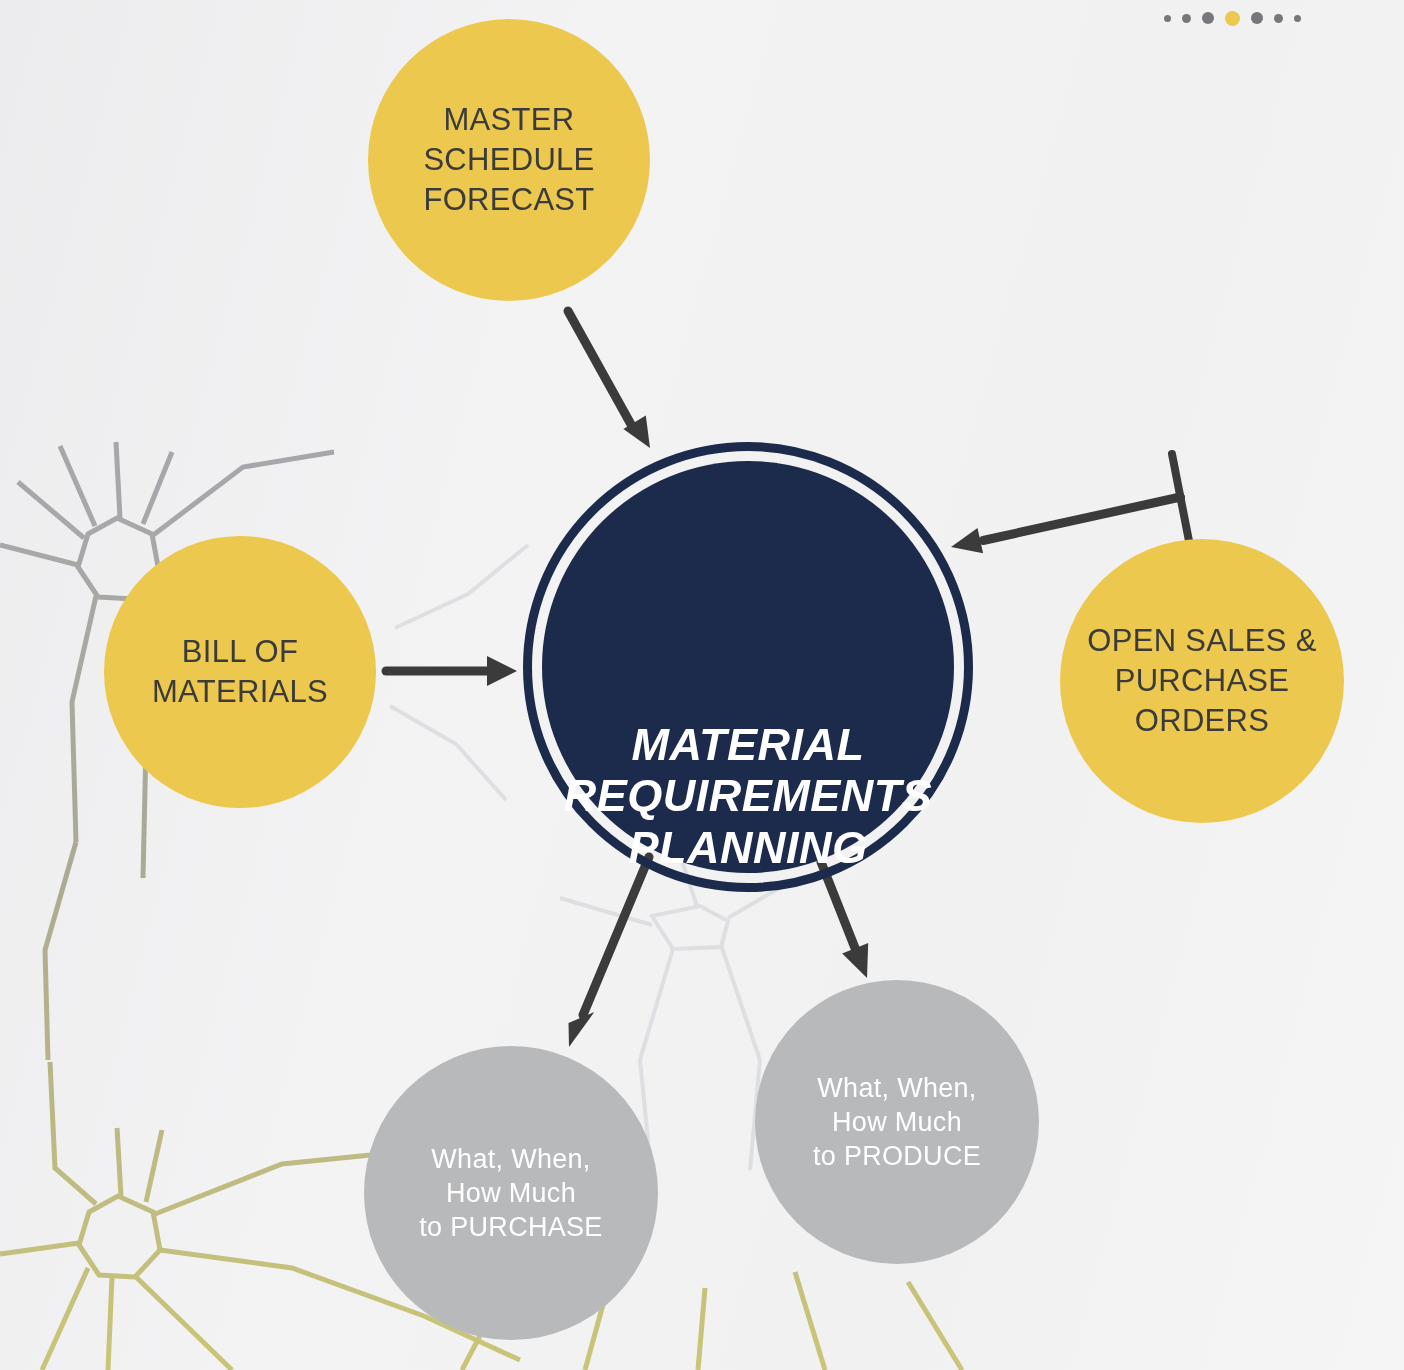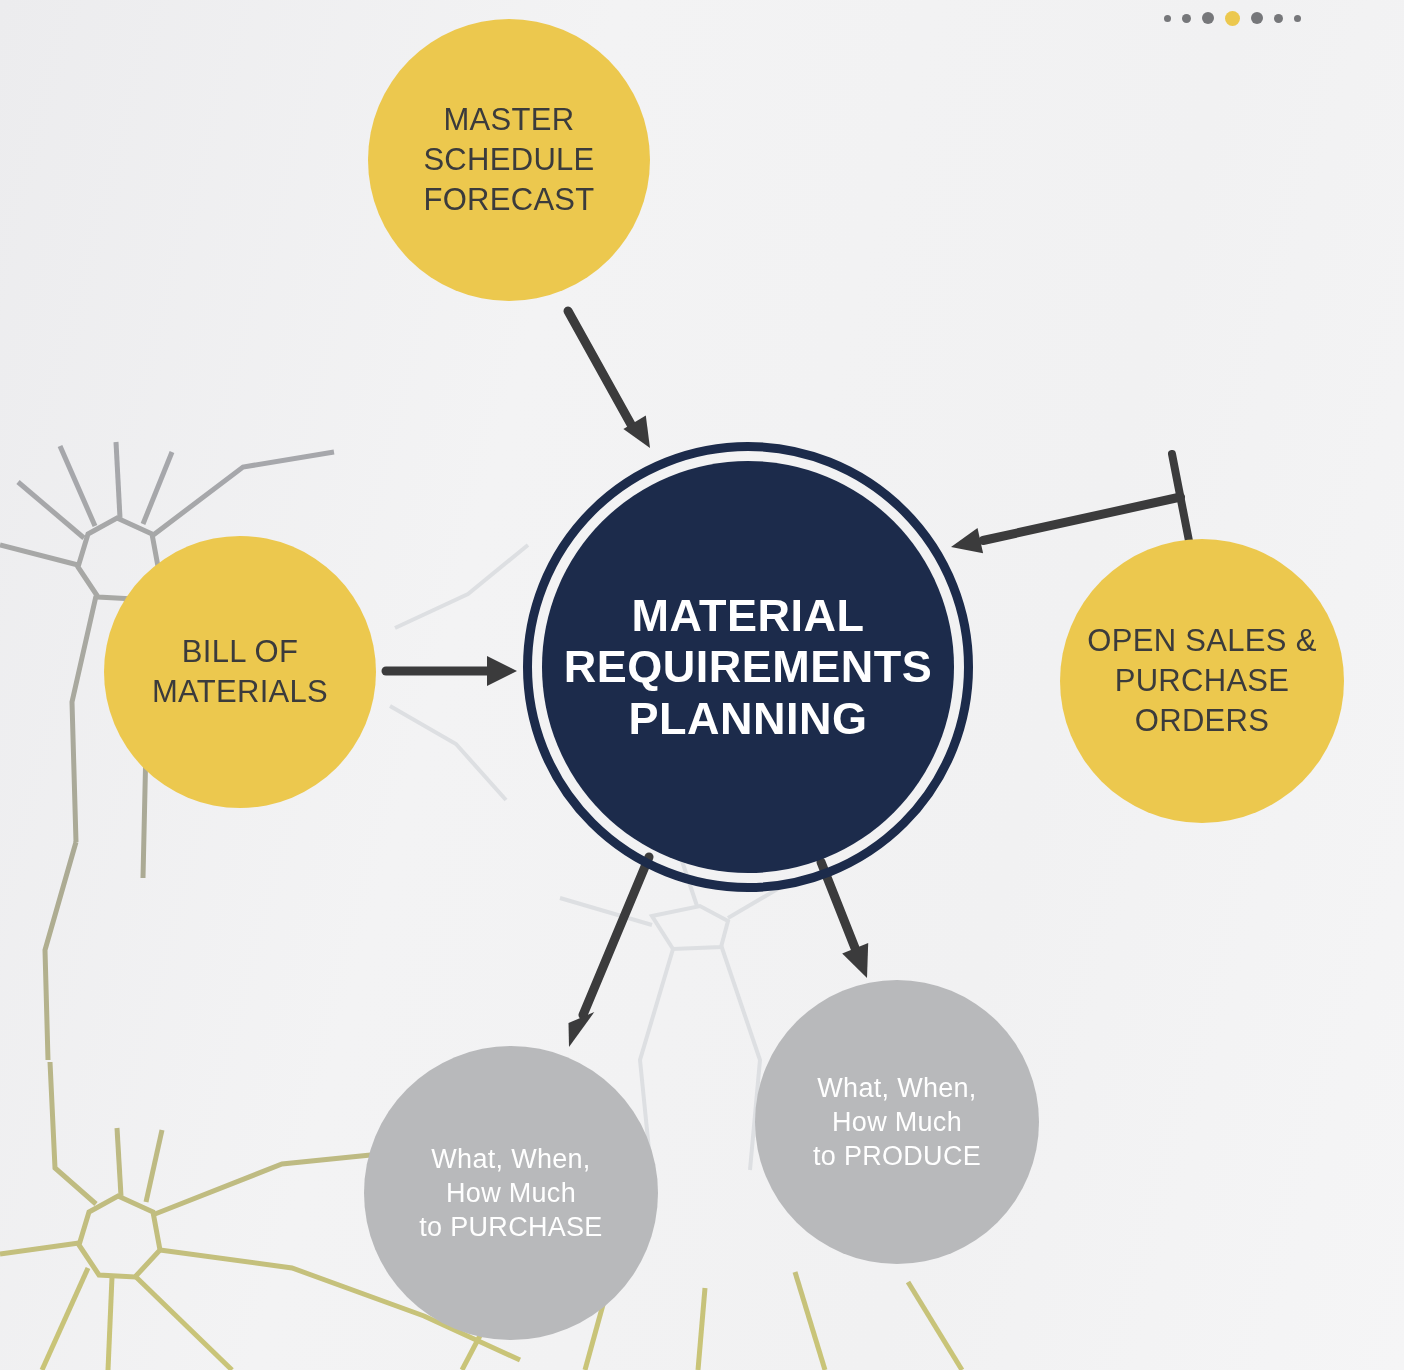--- a/index.html
+++ b/index.html
@@ -18,21 +18,21 @@
   .yellow-node{background:#ECC84E;}
   .yellow-node .label{color:#3B3B3C;font-size:31px;line-height:1.28;letter-spacing:.3px;}
   .gray-node{background:#B8B9BB;}
   .gray-node .label{color:#FFFFFF;font-size:27px;line-height:1.27;letter-spacing:.3px;}
   .center-ring{
     position:absolute;left:523px;top:442px;width:450px;height:450px;
     box-sizing:border-box;border:9px solid #1C2B4B;border-radius:50%;
   }
   .center-disc{
     position:absolute;inset:10px;border-radius:50%;background:#1C2B4B;
-    display:flex;align-items:center;justify-content:center;text-align:center;
+    display:flex;align-items:flex-end;justify-content:center;text-align:center;font-style:italic;
   }
   .center-disc .label{
     color:#FFFFFF;font-weight:bold;font-size:45px;line-height:1.14;letter-spacing:.5px;
   }
   .pagination{
     position:absolute;left:1164px;top:10px;height:16px;
     display:flex;align-items:center;gap:11px;
   }
   .dot{display:block;border-radius:50%;}
 </style>

